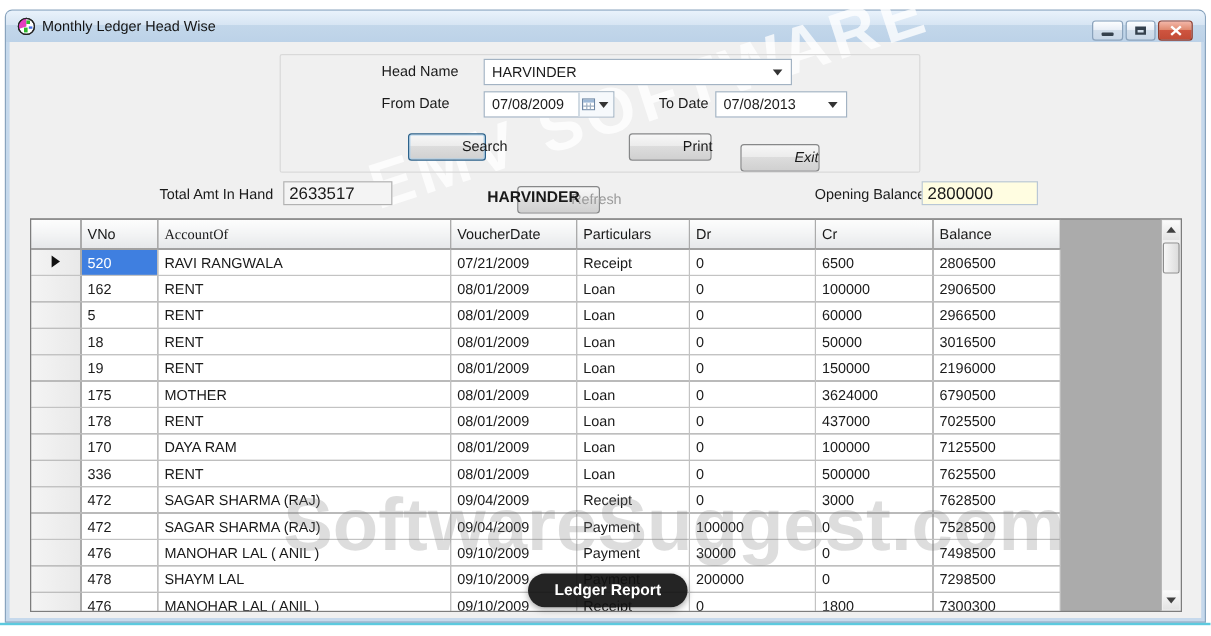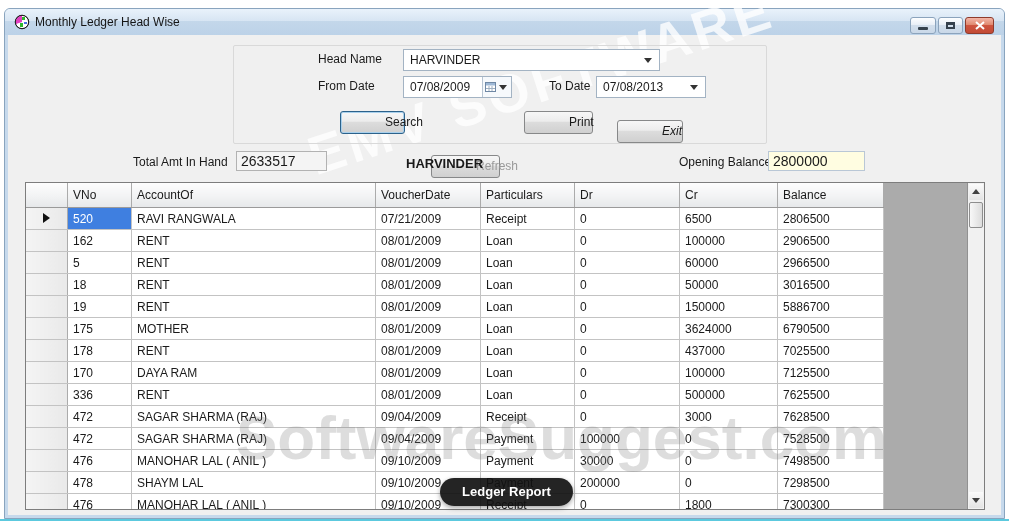--- a/index.html
+++ b/index.html
@@ -145,21 +145,21 @@
   <span class="abs head-caption" style="left:406px;top:156px;">HARVINDER</span>
   <span class="abs lbl" style="left:679px;top:155px;">Opening Balance</span>
   <input class="abs tbox yellow" style="left: 768px; top: 151px; width: 97px; background: rgb(255, 253, 225);" readonly="" value="2800000">
 
   <div class="abs grid">
     <table class="ledger">
         <tbody>
           <tr>
             <th class="rowsel-h" style="width: 36px;"></th>
             <th style="width: 58px;">VNo</th>
-            <th style="width: 238px;">AccountOf</th>
+            <th style="width: 238px; font-family: Liberation Serif, serif;">AccountOf</th>
             <th style="width: 99px;">VoucherDate</th>
             <th style="width: 88px;">Particulars</th>
             <th style="width: 99px;">Dr</th>
             <th style="width: 92px; margin-top: 32px;">Cr</th>
             <th style="width: 100px;">Balance</th>
           </tr>
           <tr>
             <td class="rowsel"><span class="row-arrow"></span></td>
             <td class="sel" style="background: rgb(63, 127, 224);">520</td>
             <td>RAVI RANGWALA</td>
@@ -200,21 +200,21 @@
             <td>3016500</td>
           </tr>
           <tr>
             <td class="rowsel"></td>
             <td>19</td>
             <td>RENT</td>
             <td>08/01/2009</td>
             <td>Loan</td>
             <td>0</td>
             <td>150000</td>
-            <td>5886700</td>
+            <td>2196000</td>
           </tr>
           <tr>
             <td class="rowsel"></td>
             <td>175</td>
             <td>MOTHER</td>
             <td>08/01/2009</td>
             <td>Loan</td>
             <td>0</td>
             <td>3624000</td>
             <td>6790500</td>

